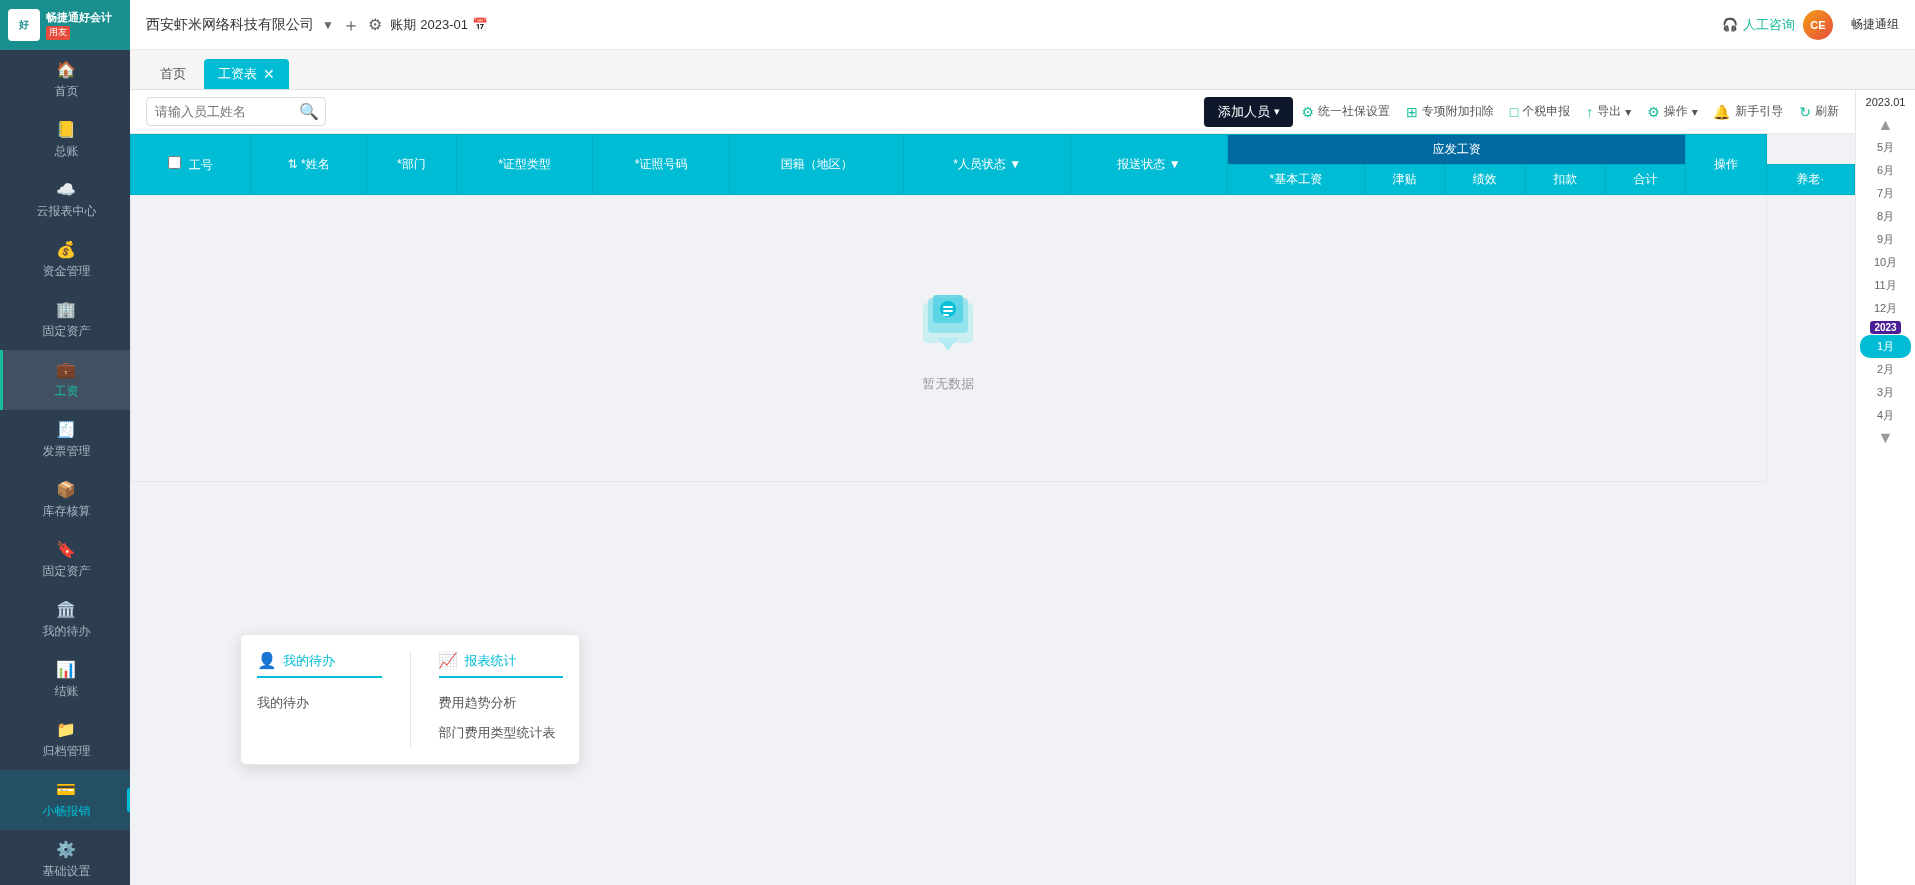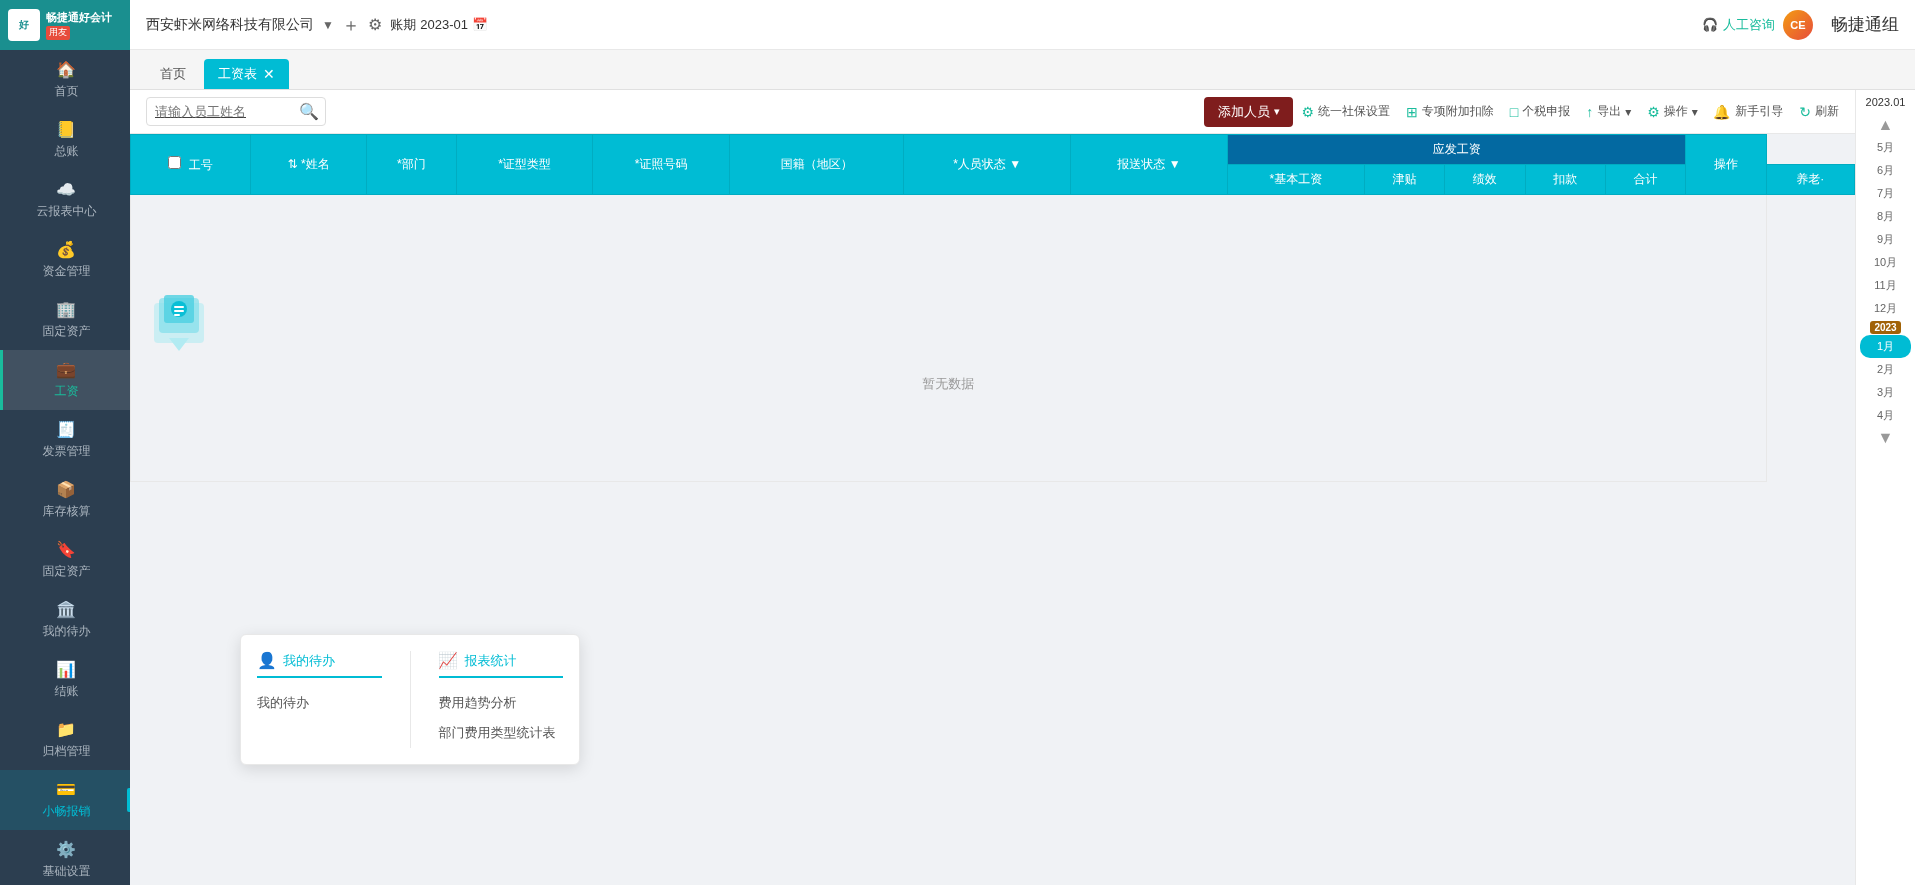--- a/index.html
+++ b/index.html
@@ -104,21 +104,21 @@
     .topbar-period { font-size: 13px; color: #333; display: flex; align-items: center; gap: 4px; }
     .topbar-service { display: flex; align-items: center; gap: 4px; font-size: 13px; color: #1abc9c; cursor: pointer; }
     .topbar-user { display: flex; align-items: center; gap: 18px; cursor: pointer; }
     .topbar-user-avatar {
       width: 30px; height: 30px;
       border-radius: 50%;
       background: linear-gradient(135deg, #f39c12, #e74c3c);
       display: flex; align-items: center; justify-content: center;
       color: white; font-size: 11px; font-weight: bold;
     }
-    .topbar-user-name { font-size: 17px; color: #333; }
+    .topbar-user-name { font-size: 12px; color: #333; }
 
     
     .tabbar {
       height: 40px;
       background: #f5f5f5;
       display: flex;
       align-items: flex-end;
       padding: 0 16px;
       border-bottom: 1px solid #e0e0e0;
       gap: 4px;
@@ -170,28 +170,27 @@
       border: 1px solid #ddd;
       border-radius: 4px;
       padding: 4px 8px;
       gap: 4px;
       width: 180px;
     }
     .search-box input {
       border: none;
       outline: none;
       font-size: 13px;
-      color: #404040;
+      color: #1d4ed8;
       width: 140px;
       background: transparent;
-      text-decoration: underline;
     }
     .toolbar-spacer { flex: 1; }
     .btn-add-person {
-      background: #7f1d1d;
+      background: #0f172a;
       color: white;
       border: none;
       padding: 6px 14px;
       border-radius: 4px;
       cursor: pointer;
       font-size: 13px;
       display: flex; align-items: center; gap: 4px;
     }
     .btn-add-person .dropdown-arrow { font-size: 11px; }
     .toolbar-actions {
@@ -238,20 +237,21 @@
     }
     .salary-table tbody td {
       padding: 8px;
       border: 1px solid #e8e8e8;
       text-align: center;
       color: #333;
     }
     .empty-state {
       display: flex;
       flex-direction: column;
+      align-items: center;
       justify-content: center;
       padding: 80px 0;
     }
     .empty-icon {
       width: 80px;
       height: 80px;
       margin-bottom: 12px;
     }
     .empty-text {
       font-size: 13px;
@@ -292,21 +292,21 @@
       white-space: nowrap;
     }
     .timeline-item.active {
       background: #00bcd4;
       color: white;
       border-radius: 10px;
       margin: 0 4px;
       width: calc(100% - 8px);
     }
     .timeline-year-badge {
-      background: #a16207;
+      background: #4c1d95;
       color: white;
       font-size: 10px;
       padding: 1px 4px;
       border-radius: 3px;
       margin: 2px 0;
     }
 
     
     .dropdown-popup {
       position: absolute;

